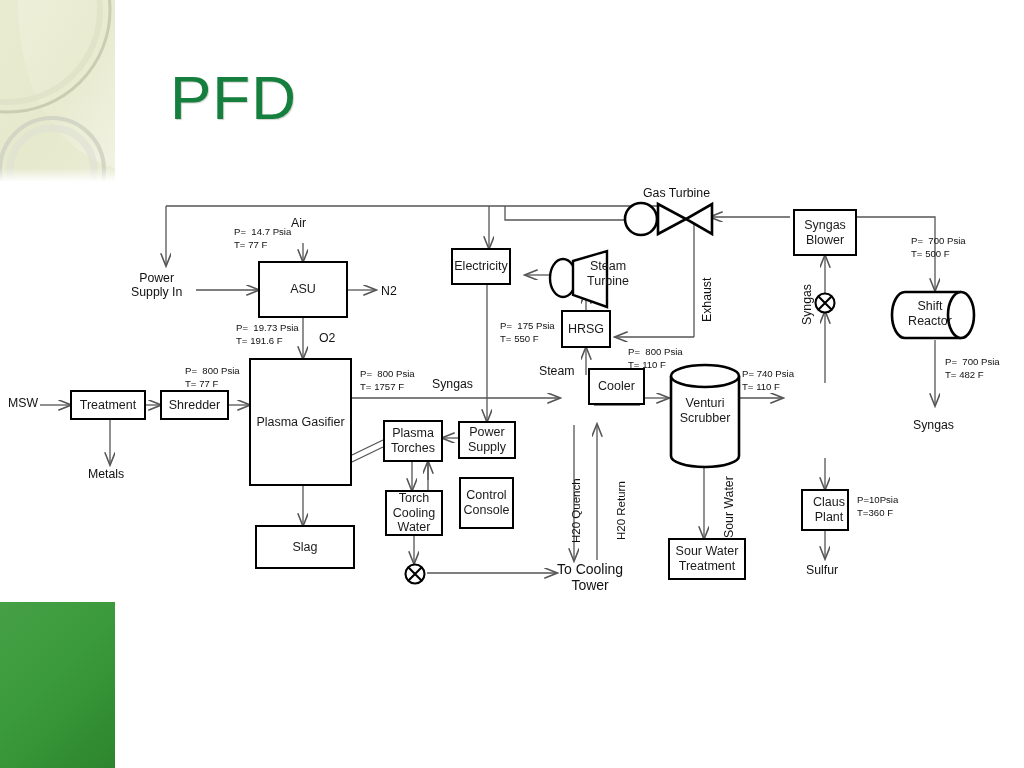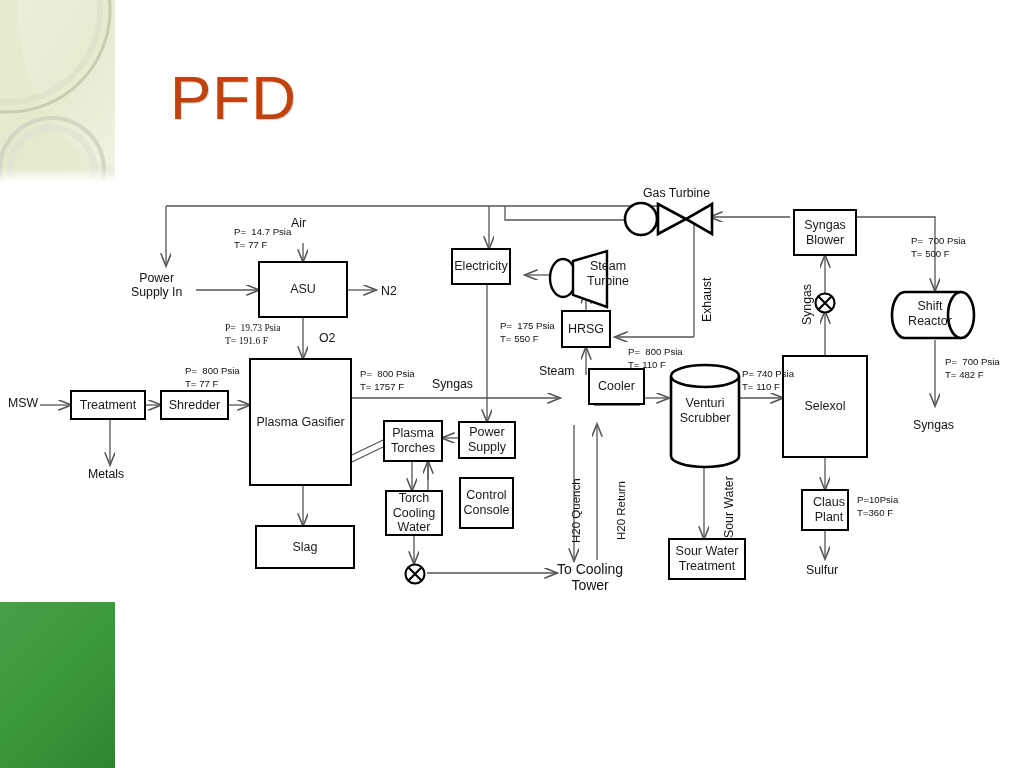--- a/index.html
+++ b/index.html
@@ -30,21 +30,21 @@
     background: linear-gradient(135deg, #46a046 0%, #3b9a3b 45%, #2d862d 100%);
   }
 
   
   #page-title {
     position: absolute;
     left: 170px; top: 62px;
     font-size: 62px;
     font-weight: normal;
     letter-spacing: 1px;
-    color: #c2410c;
+    color: #15803d;
     text-shadow: 1px 1px 1px rgba(120,120,110,.35);
     font-family: "Liberation Sans", sans-serif;
   }
 
   
   #diagram {
     position: absolute;
     left: 0; top: 0;
     width: 1024px; height: 768px;
   }
@@ -283,23 +283,20 @@
   </div>
 
   <div class="blk" style="left:588px; top:368px; width:57px;  height:37px;">
     <span>Cooler</span>
   </div>
 
   <div class="blk" style="left:668px; top:538px; width:78px;  height:42px;">
     <span class="ml">Sour Water<br>Treatment</span>
   </div>
 
-  <div class="blk" style="left:782px; top:355px; width:86px;  height:103px;">
-    <span>Selexol</span>
-  </div>
 
   <div class="blk" style="left:801px; top:489px; width:48px;  height:42px;justify-content:flex-end;">
     <span class="ml">Claus<br>Plant</span>
   </div>
 
   <div class="blk" style="left:793px; top:209px; width:64px;  height:47px;">
     <span class="ml">Syngas<br>Blower</span>
   </div>
 
   <div class="shape" style="left:549px; top:247px;">
@@ -369,21 +366,21 @@
   <div class="lbl vert" style="left:800px; top:325px;">Syngas</div>
   <div class="lbl vert" style="left:722px; top:538px;">Sour Water</div>
   <div class="lbl" style="left:806px; top:563px;">Sulfur</div>
   <div class="lbl" style="left:913px; top:418px;">Syngas</div>
   <div class="lbl vert" style="left:570px; top:543px; font-size:11.5px;">H20 Quench</div>
   <div class="lbl vert" style="left:615px; top:540px; font-size:11.5px;">H20 Return</div>
   <div class="lbl" style="left:557px; top:561px; text-align:center; font-size:14px;"><span class="ml">To Cooling<br>Tower</span></div>
   <div class="lbl" style="left:643px; top:186px;">Gas Turbine</div>
 
   <div class="note" style="left:234px; top:226px;">P=  14.7 Psia<br>T= 77 F</div>
-  <div class="note" style="left:225px; top:322px;font-family:Liberation Serif, serif;">P=  19.73 Psia<br>T= 191.6 F</div>
+  <div class="note" style="left:236px; top:322px;">P=  19.73 Psia<br>T= 191.6 F</div>
   <div class="note" style="left:185px; top:365px;">P=  800 Psia<br>T= 77 F</div>
   <div class="note" style="left:360px; top:368px;">P=  800 Psia<br>T= 1757 F</div>
   <div class="note" style="left:500px; top:320px;">P=  175 Psia<br>T= 550 F</div>
   <div class="note" style="left:628px; top:346px;">P=  800 Psia<br>T= 110 F</div>
   <div class="note" style="left:742px; top:368px;">P= 740 Psia<br>T= 110 F</div>
   <div class="note" style="left:911px; top:235px;">P=  700 Psia<br>T= 500 F</div>
   <div class="note" style="left:945px; top:356px;">P=  700 Psia<br>T= 482 F</div>
   <div class="note" style="left:857px; top:494px;">P=10Psia<br>T=360 F</div>
 
 </div>

